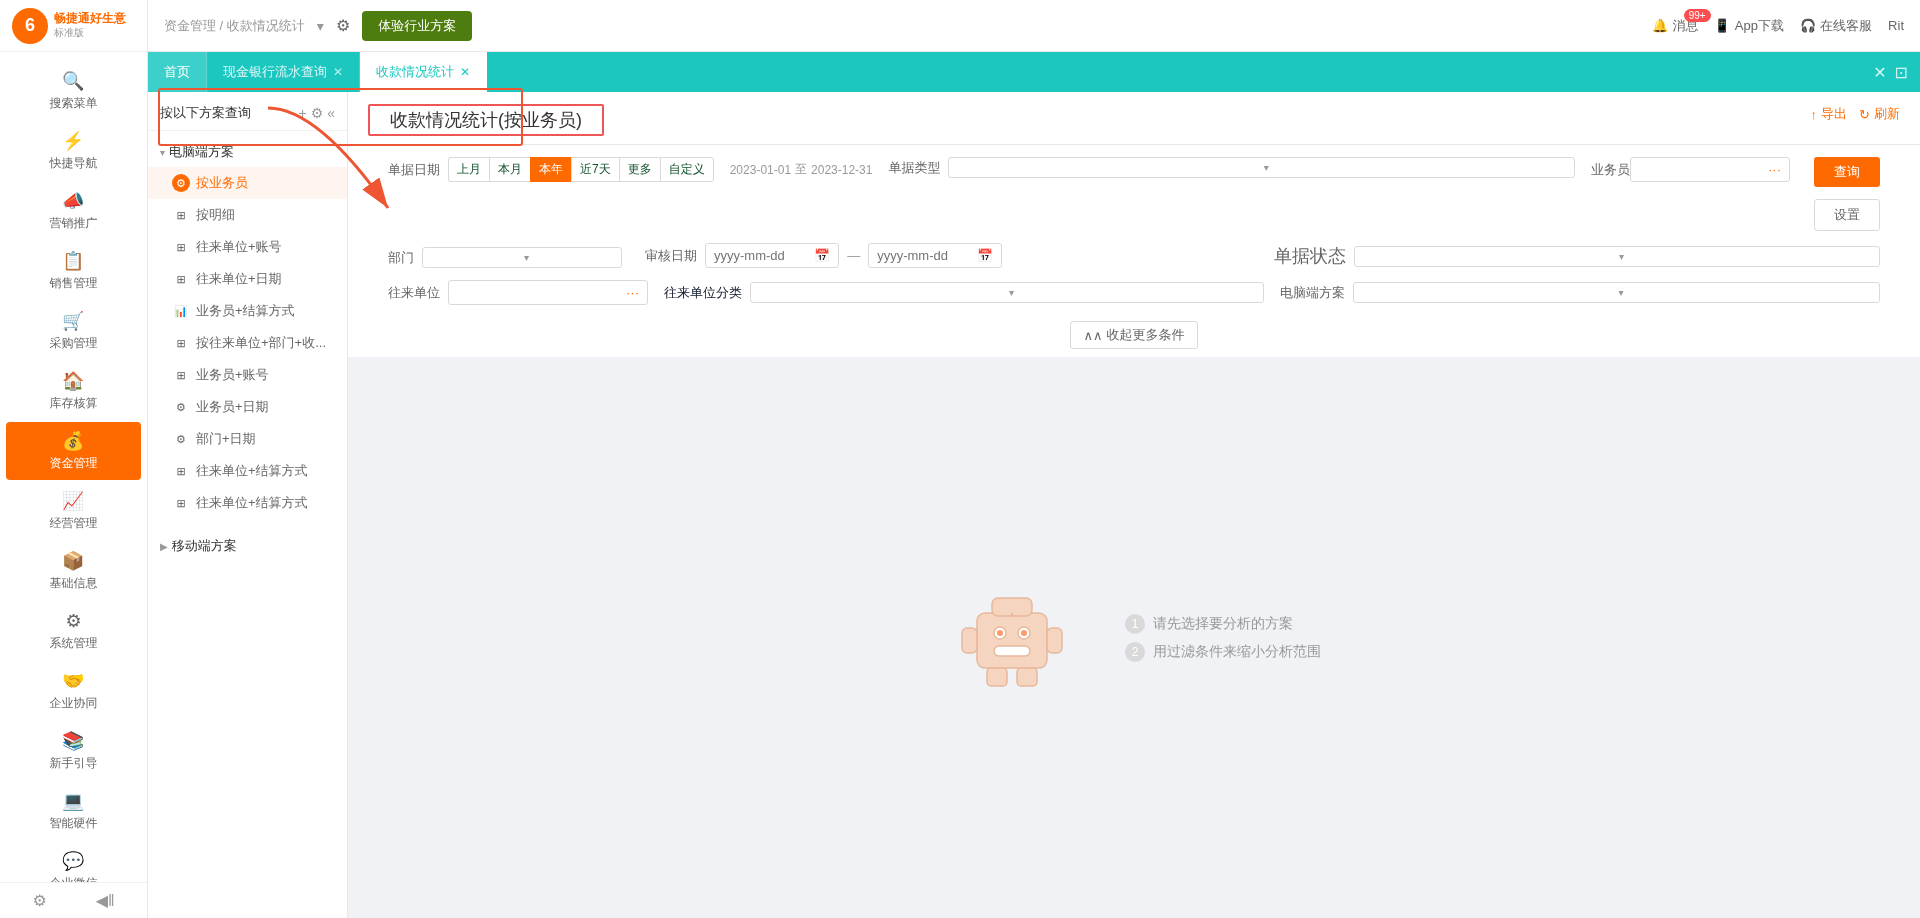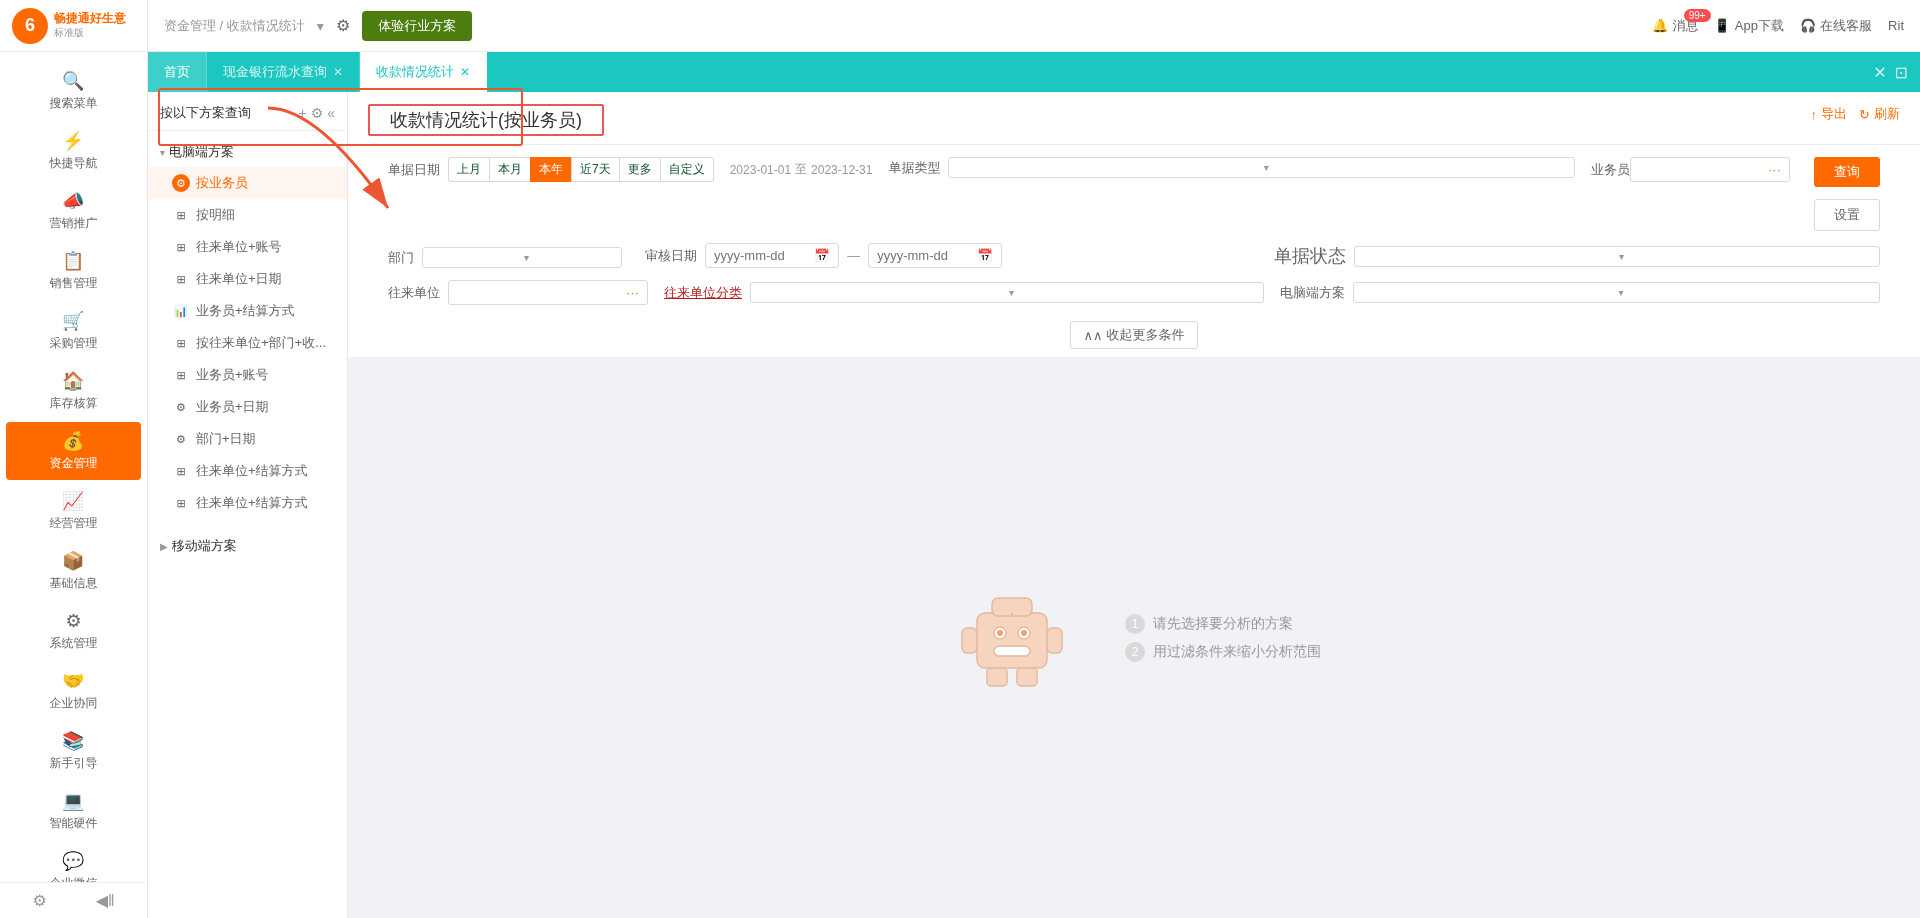--- a/index.html
+++ b/index.html
@@ -370,21 +370,21 @@
 
             <div style="display:flex; align-items:center; gap:16px; margin-bottom:8px;">
               <div style="display:flex; align-items:center; gap:8px;">
                 <span style="font-size:13px;color:#666;white-space:nowrap;">往来单位</span>
                 <div style="display:flex; align-items:center; border:1px solid #d9d9d9; border-radius:3px; padding:4px 8px; min-width:200px;">
                   <span style="flex:1; color:#ccc;"></span>
                   <span style="color:#ff6a00; cursor:pointer;">···</span>
                 </div>
               </div>
               <div style="display:flex; align-items:center; gap:8px; flex:1;">
-                <span style="font-size:13px;color:#b91c1c;white-space:nowrap;text-decoration:underline;">往来单位分类</span>
+                <span style="font-size:13px;color:#0f172a;white-space:nowrap;">往来单位分类</span>
                 <div class="filter-select" style="flex:1;">
                   <span></span>
                   <span class="chevron">▾</span>
                 </div>
               </div>
               <div style="display:flex; align-items:center; gap:8px; flex:1;">
                 <span style="font-size:13px;color:#666;white-space:nowrap;">电脑端方案</span>
                 <div class="filter-select" style="flex:1;">
                   <span></span>
                   <span class="chevron">▾</span>

